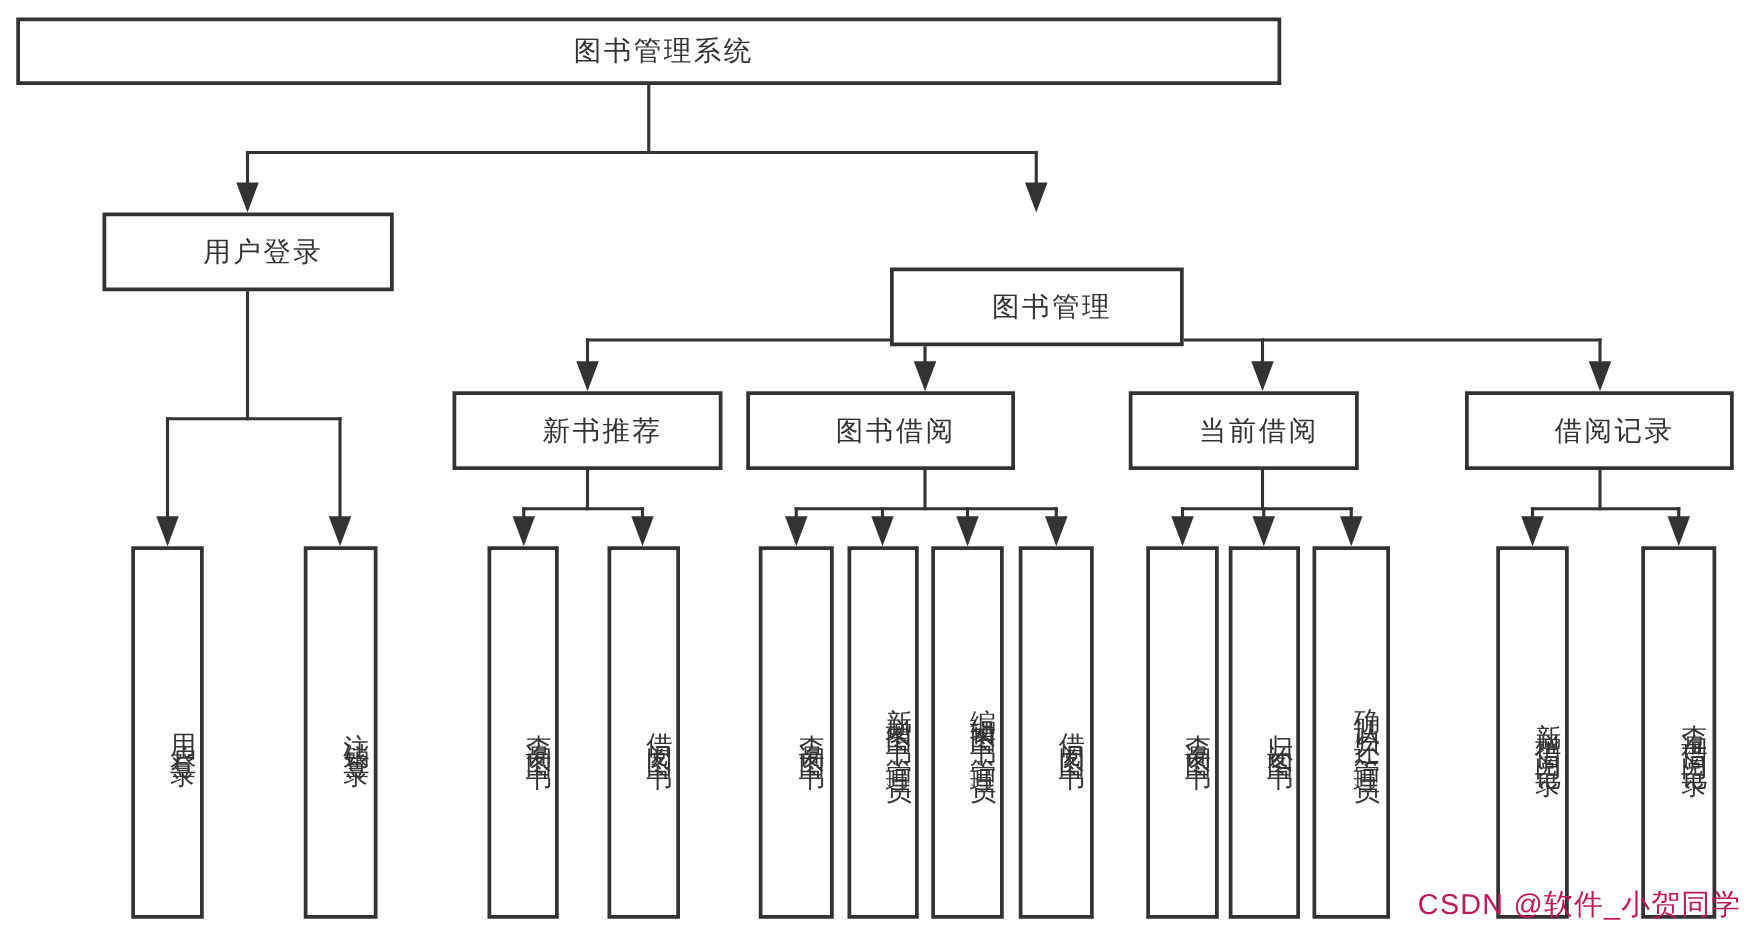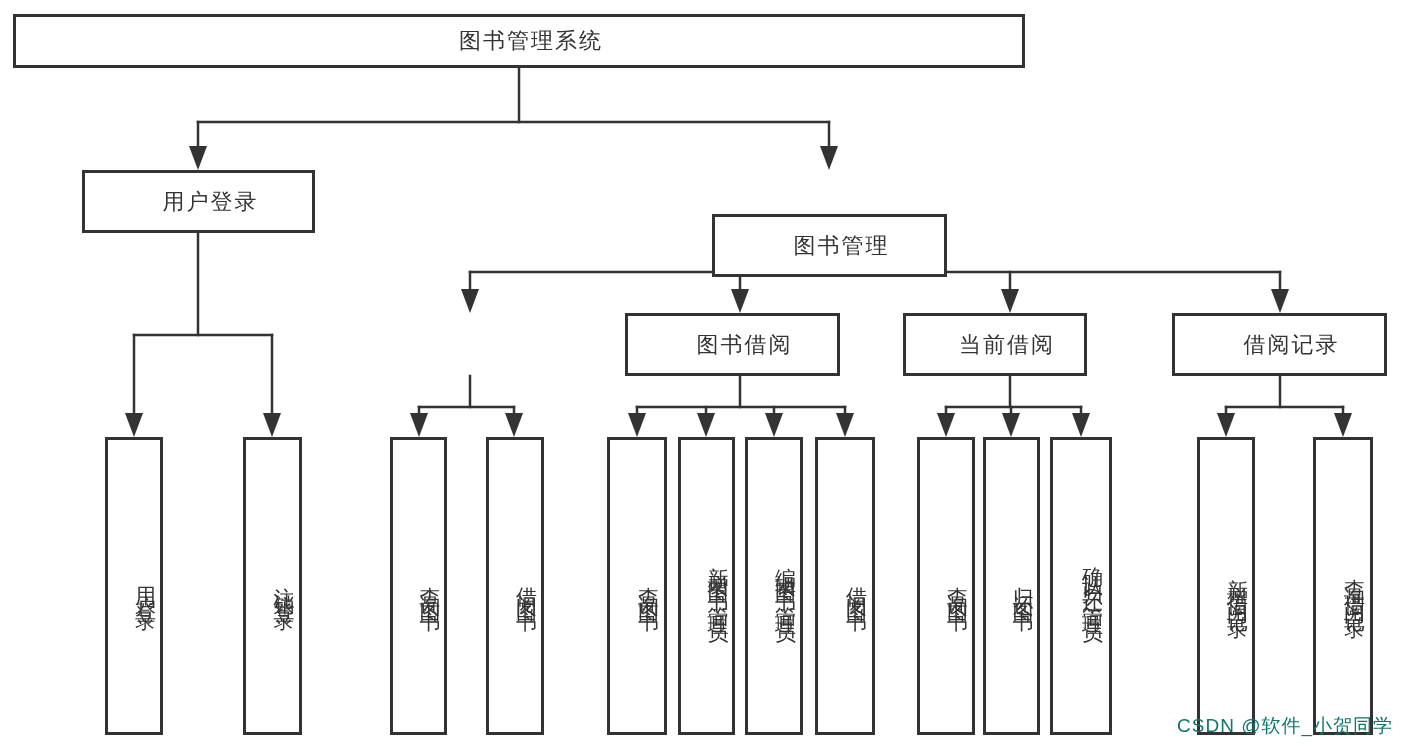--- a/index.html
+++ b/index.html
@@ -44,22 +44,22 @@
     font-size: 21px;
     letter-spacing: 8px;
     line-height: 1;
     white-space: nowrap;
     color: #333333;
   }
   .watermark {
     position: absolute;
     right: 12px;
     bottom: 8px;
-    font-size: 19px;
-    color: #0f766e;
+    font-size: 23px;
+    color: #be185d;
     letter-spacing: 1px;
     white-space: nowrap;
     z-index: 5;
   }
 </style>
 </head>
 <body>
 
 <div class="stage">
 
@@ -134,21 +134,22 @@
       <polygon points="1217,413 1235,413 1226,437"></polygon>
       <polygon points="1334,413 1352,413 1343,437"></polygon>
     </g>
   </svg>
 
   <div class="node hnode" style="left:13px; top:14px; width:1012px; height:54px;">图书管理系统</div>
 
   <div class="node hnode" style="left:82px; top:170px; width:233px; height:63px;">用户登录</div>
   <div class="node hnode" style="left:712px; top:170px; width:235px; height:63px;margin-top:44px;">图书管理</div>
 
-  <div class="node hnode" style="left:625px; top:313px; width:215px; height:63px;">图书借阅</div>
+  <div class="node hnode" style="left:362px; top:313px; width:216px; height:63px;">新书推荐</div>
+  <div class="node hnode" style="left:597px; top:313px; width:215px; height:63px;">图书借阅</div>
   <div class="node hnode" style="left:903px; top:313px; width:184px; height:63px;">当前借阅</div>
   <div class="node hnode" style="left:1172px; top:313px; width:215px; height:63px;">借阅记录</div>
 
   <div class="node vnode" style="left:105px; top:437px; width:58px; height:298px;">
     <span>用户登录</span>
   </div>
   <div class="node vnode" style="left:243px; top:437px; width:59px; height:298px;">
     <span>注销登录</span>
   </div>
 

